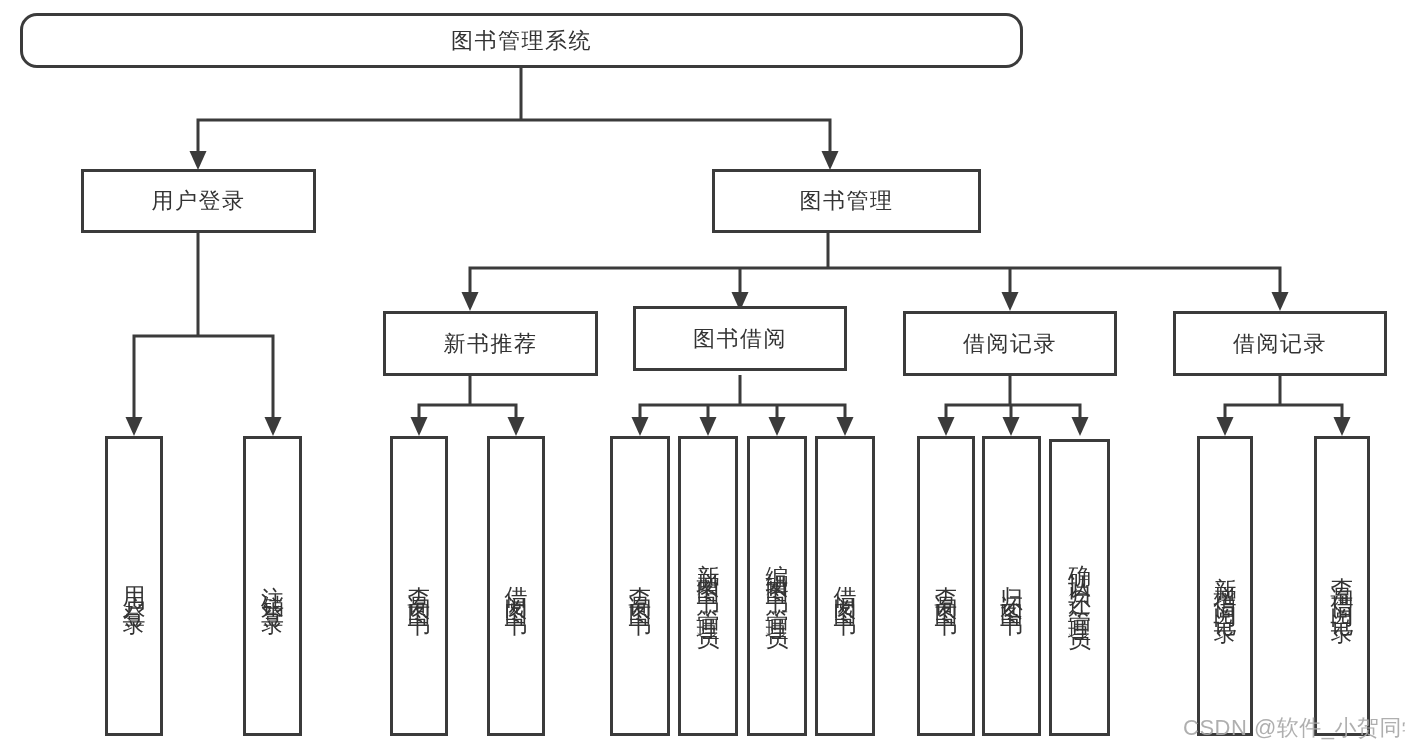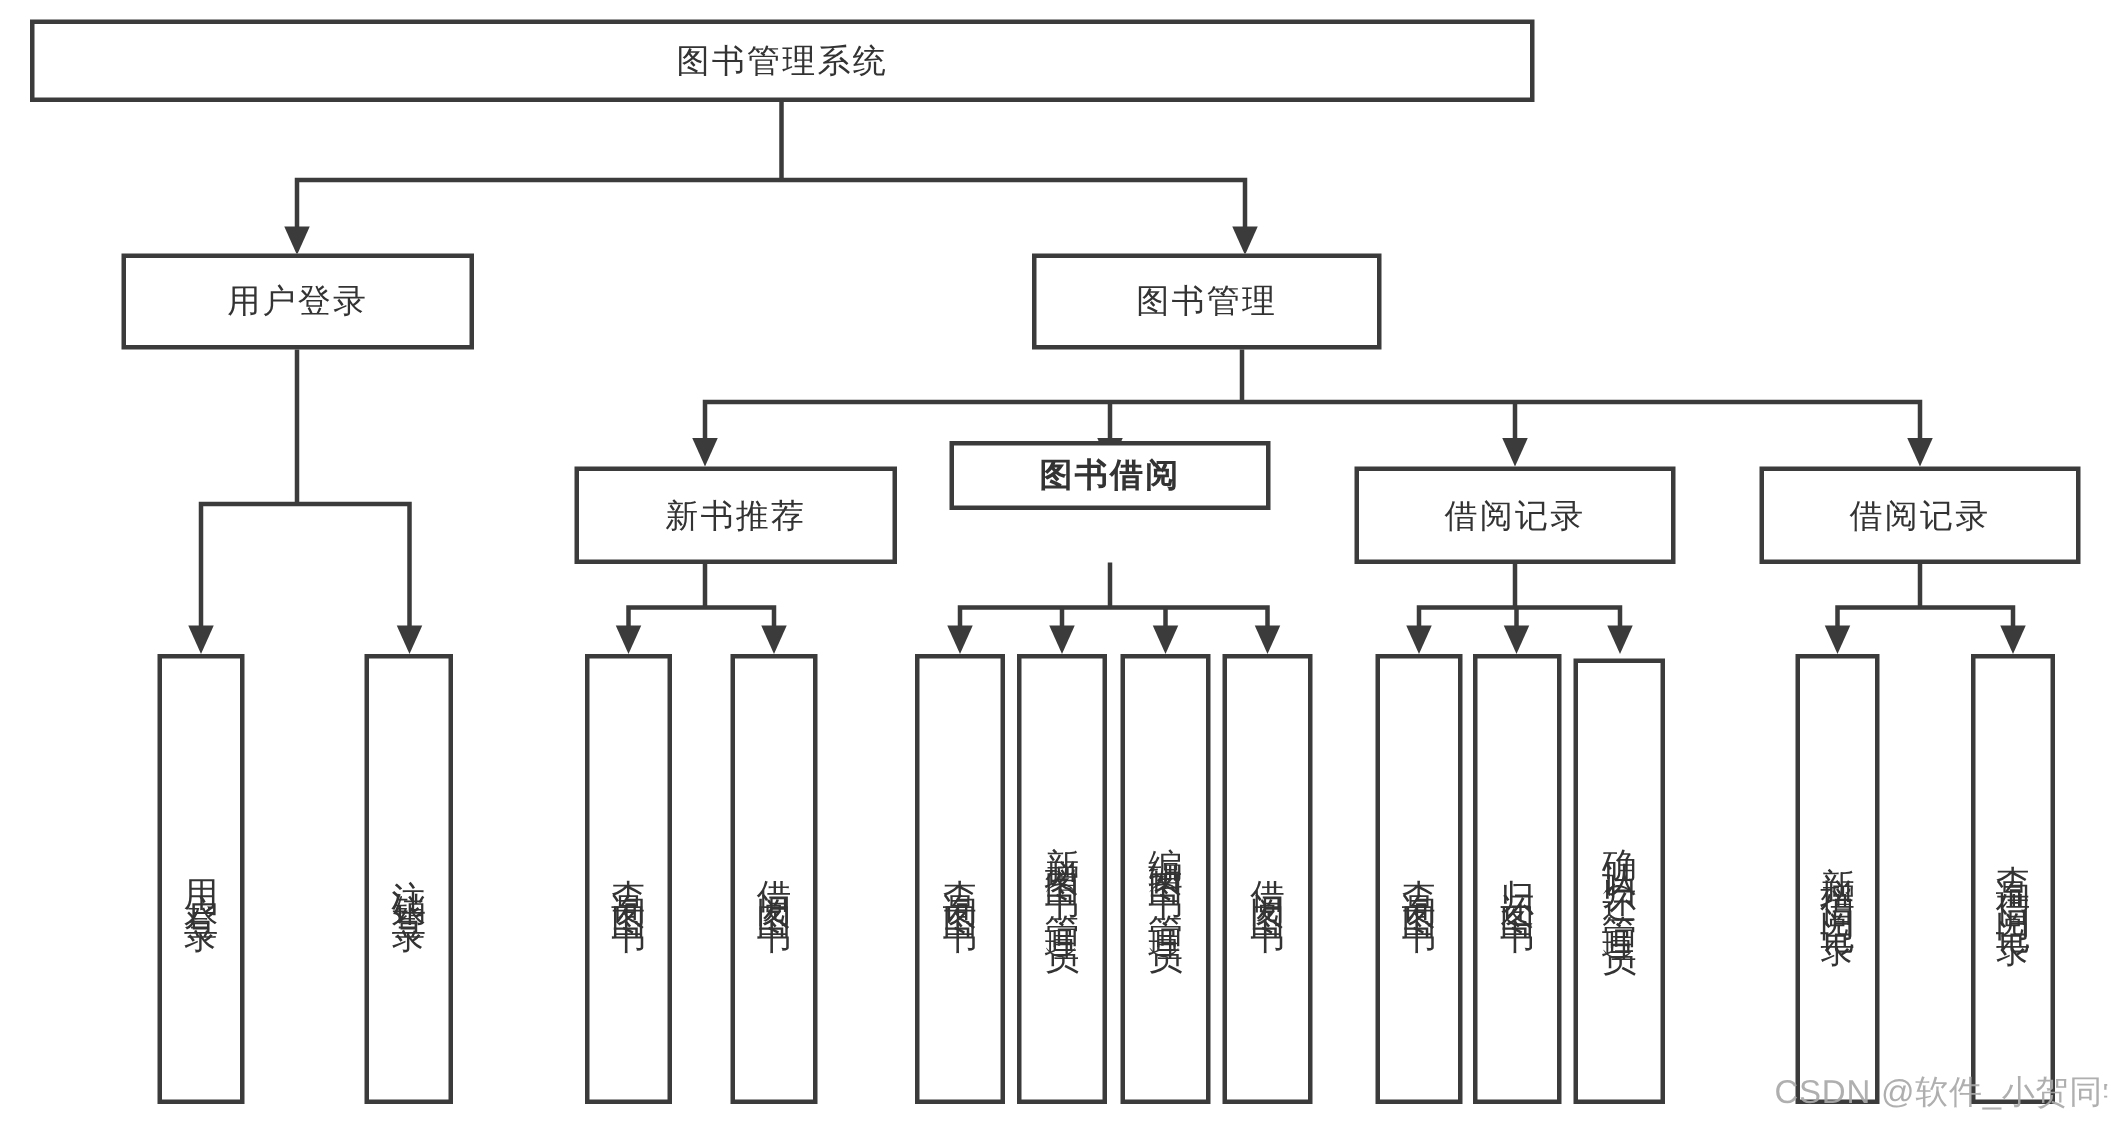--- a/index.html
+++ b/index.html
@@ -88,35 +88,35 @@
       <polygon points="1002.5,417 1019.5,417 1011,436"></polygon>
       <polygon points="1071.5,417 1088.5,417 1080,436"></polygon>
     </g>
     <g>
       <path d="M1280 375 V405 M1223.5 405 H1343.5 M1225 405 V419 M1342 405 V419"></path>
       <polygon points="1216.5,417 1233.5,417 1225,436"></polygon>
       <polygon points="1333.5,417 1350.5,417 1342,436"></polygon>
     </g>
   </svg>
 
-  <div class="node hnode title" style="left:20px;top:13px;width:1003px;height:55px;">
+  <div class="node hnode title" style="left:20px;top:13px;width:1003px;height:55px;border-radius:17px;">
     <span>图书管理系统</span>
   </div>
 
   <div class="node hnode" style="left:81px;top:169px;width:235px;height:64px;">
     <span>用户登录</span>
   </div>
-  <div class="node hnode" style="left:688px;top:169px;width:233px;height:64px;text-align:right;">
+  <div class="node hnode" style="left:712px;top:169px;width:269px;height:64px;text-align:right;">
     <span>图书管理</span>
   </div>
 
   <div class="node hnode" style="left:363px;top:311px;width:215px;height:65px;margin-left:20px;">
     <span>新书推荐</span>
   </div>
-  <div class="node hnode" style="left:633px;top:294px;width:214px;height:46px;font-weight:bold;">
+  <div class="node hnode" style="left:633px;top:306px;width:214px;height:65px;">
     <span>图书借阅</span>
   </div>
   <div class="node hnode" style="left:903px;top:311px;width:214px;height:65px;">
     <span>借阅记录</span>
   </div>
   <div class="node hnode" style="left:1173px;top:311px;width:214px;height:65px;">
     <span>借阅记录</span>
   </div>
 
   <div class="node vnode" style="left:105px;top:436px;width:58px;height:300px;">

